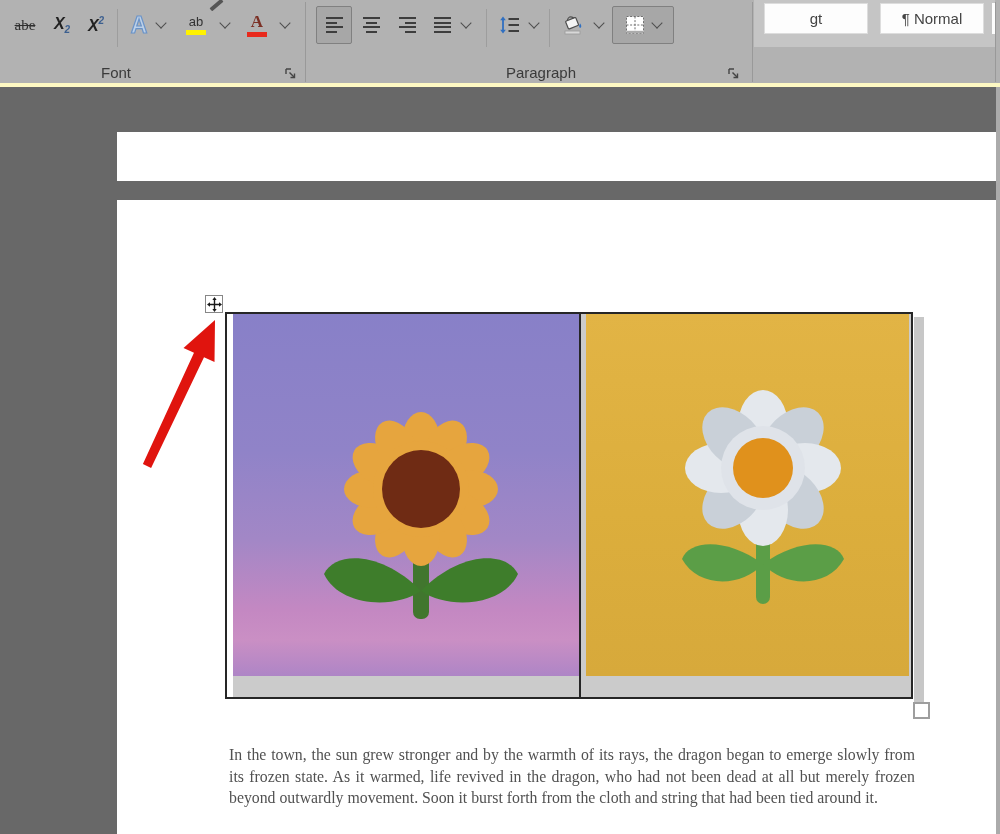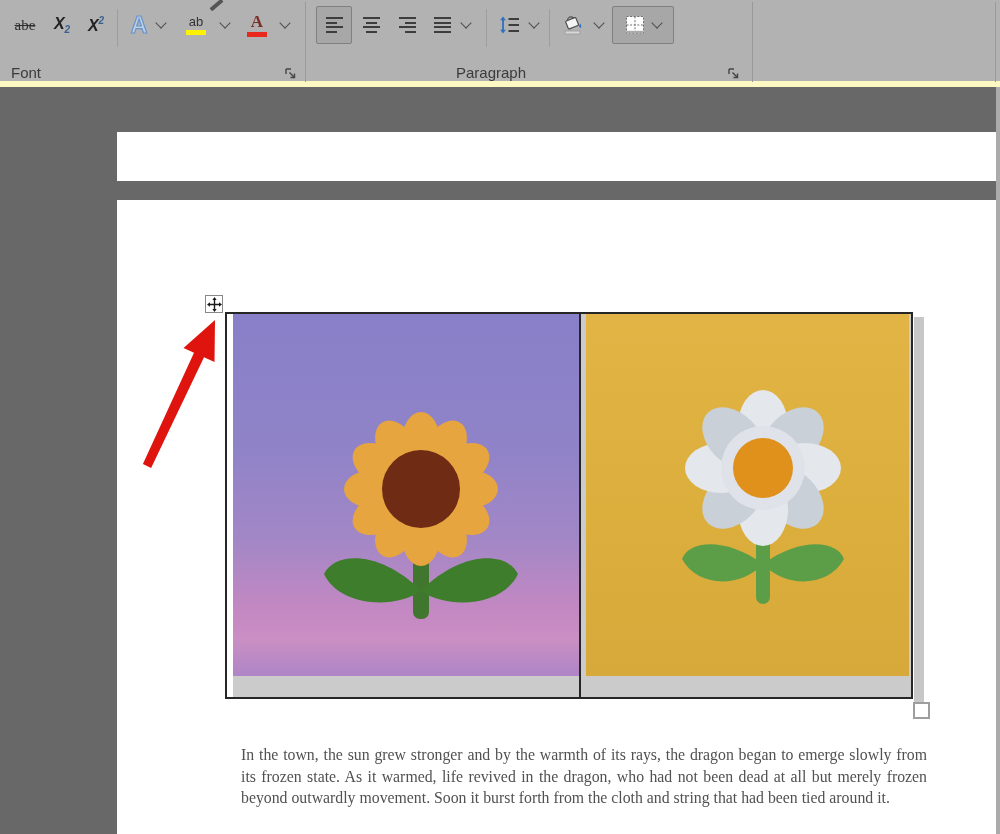--- a/index.html
+++ b/index.html
@@ -1,26 +1,26 @@
 <!DOCTYPE html>
 <html><head>
 <meta charset="utf-8">
 <style>
   html,body{margin:0;padding:0;}
   body{width:1000px;height:834px;overflow:hidden;font-family:"Liberation Sans",sans-serif;background:#686868;}
   .stage{position:relative;width:1000px;height:834px;overflow:hidden;}
 
   
-  .ribbon{position:absolute;left:0;top:0;width:1000px;height:87px;background:#b2b2b2;border-bottom:6px solid #fef9c3;box-sizing:border-box;}
+  .ribbon{position:absolute;left:0;top:0;width:1000px;height:87px;background:#b2b2b2;border-bottom:4px solid #fef9c3;box-sizing:border-box;}
   .rbtn{position:absolute;top:6px;height:38px;display:flex;align-items:center;justify-content:center;border-radius:2px;}
   .rbtn.sel{background:#a7a7a7;border:1px solid #808080;box-sizing:border-box;}
   .chev{display:inline-block;width:7px;height:7px;border-right:1.6px solid #4e4e4e;border-bottom:1.6px solid #4e4e4e;transform:rotate(45deg);margin-top:-4px;}
   .vsep{position:absolute;top:9px;height:38px;width:1px;background:#9d9d9d;}
   .gdiv{position:absolute;top:2px;height:80px;width:1px;background:#999;}
-  .grouplabel{position:absolute;top:64px;font-size:15px;color:#3b3b3b;text-align:left;width:120px;}
+  .grouplabel{position:absolute;top:64px;font-size:15px;color:#3b3b3b;text-align:right;width:120px;}
   .launcher{position:absolute;top:66px;width:13px;height:13px;}
 
   .ic-strike{font-size:15px;color:#2f2f2f;text-decoration:line-through;font-family:"Liberation Serif",serif;}
   .ic-xbase{font-size:16px;font-weight:bold;color:#222;font-style:italic;}
   .ic-small{font-size:10px;font-weight:bold;color:#3c5f8f;}
   .ic-sub{vertical-align:-4px;}
   .ic-sup{vertical-align:7px;}
   .ic-fx{font-size:23px;font-weight:bold;color:#bcd0e8;-webkit-text-stroke:1.2px #6a93c8;line-height:1;}
   .stackicon{display:flex;flex-direction:column;align-items:center;}
   .ic-hl-text{font-size:13px;color:#333;line-height:1;position:relative;}
@@ -53,21 +53,21 @@
   .flowerimg{display:block;width:346px;height:362px;}
   .cell-right .flowerimg{width:323px;}
   .img-left-bg{background:linear-gradient(180deg,#8880c8 0%,#9083c8 38%,#a287c6 62%,#c488c2 82%,#ca8fc4 90%,#ae85c6 100%);}
   .img-right-bg{background:linear-gradient(180deg,#e2b445 0%,#dcae3c 55%,#d7a93b 100%);}
   .grayband{height:21px;background:#cbcbcb;width:346px;}
 
   .movehandle{position:absolute;left:88px;top:95px;width:18px;height:18px;background:#fff;border:1px solid #878787;box-sizing:border-box;display:flex;align-items:center;justify-content:center;}
   .resizehandle{position:absolute;left:796px;top:502px;width:13px;height:13px;background:#fff;border:2px solid #9e9e9e;}
   .redarrow{position:absolute;left:18px;top:115px;}
 
-  .doctext{position:absolute;left:124px;top:544px;width:686px;margin:0;font-family:"Liberation Serif",serif;font-size:15.8px;line-height:21.6px;color:#515151;text-align:justify;}
+  .doctext{position:absolute;left:112px;top:544px;width:686px;margin:0;font-family:"Liberation Serif",serif;font-size:15.8px;line-height:21.6px;color:#515151;text-align:justify;}
 </style>
 </head>
 <body>
 
 <div class="stage">
 
   <div class="ribbon">
 
     <div class="rbtn" style="left:6px;width:38px;">
       <span class="ic-strike">abe</span>
@@ -183,20 +183,29 @@
           <rect x="1.5" y="1.5" width="17" height="17"></rect>
           <path d="M10 1.5 V18.5 M1.5 10 H18.5"></path>
         </g>
         <rect x="1.5" y="15.8" width="17" height="2.7" fill="#ababab"></rect>
       </svg>
       <span class="chev"></span>
     </div>
 
     <div class="gdiv" style="left:752px;"></div>
 
+    <div class="styleszone">
+      <div class="stylebox" style="left:10px;">
+        <span>gt</span>
+      </div>
+      <div class="stylebox" style="left:126px;">
+        <span>¶ Normal</span>
+      </div>
+      <div class="stylesliver"></div>
+    </div>
 
     <div class="gdiv" style="left:995px;"></div>
 
     <div class="grouplabel" style="left:11px;">Font</div>
     <div class="launcher" style="left:284px;">
       <svg width="13" height="13" viewBox="0 0 13 13" fill="none" stroke="#454545" stroke-width="1.4">
         <path d="M2 2 H7 M2 2 V7"></path>
           <path d="M5.5 5.5 L10.5 10.5"></path>
           <path d="M10.5 6.5 V10.5 H6.5"></path>
       </svg>

